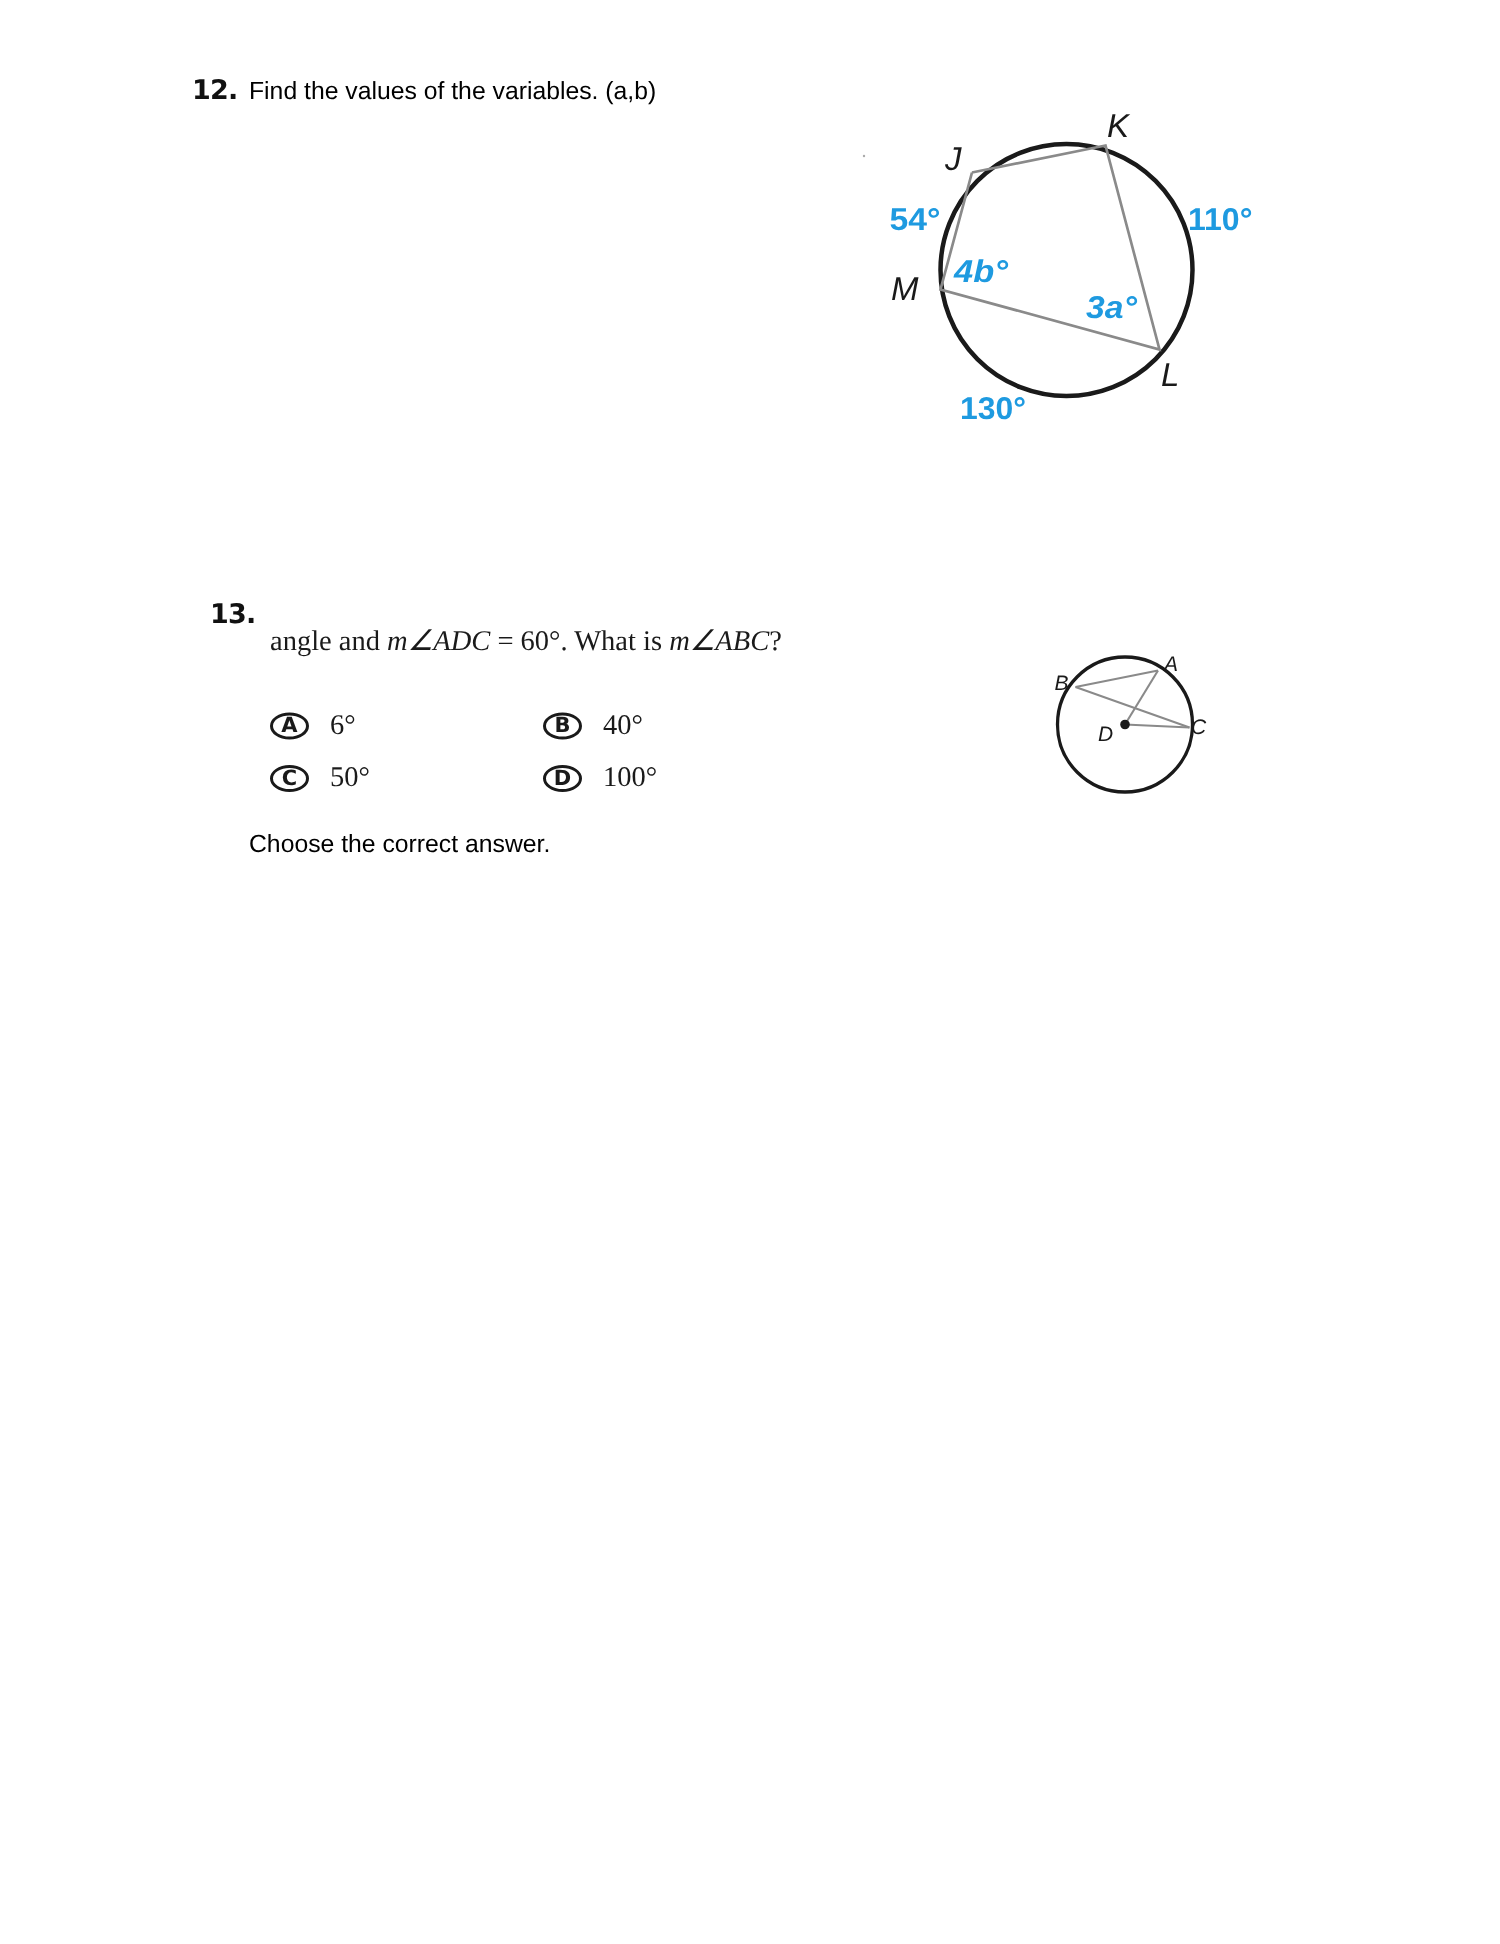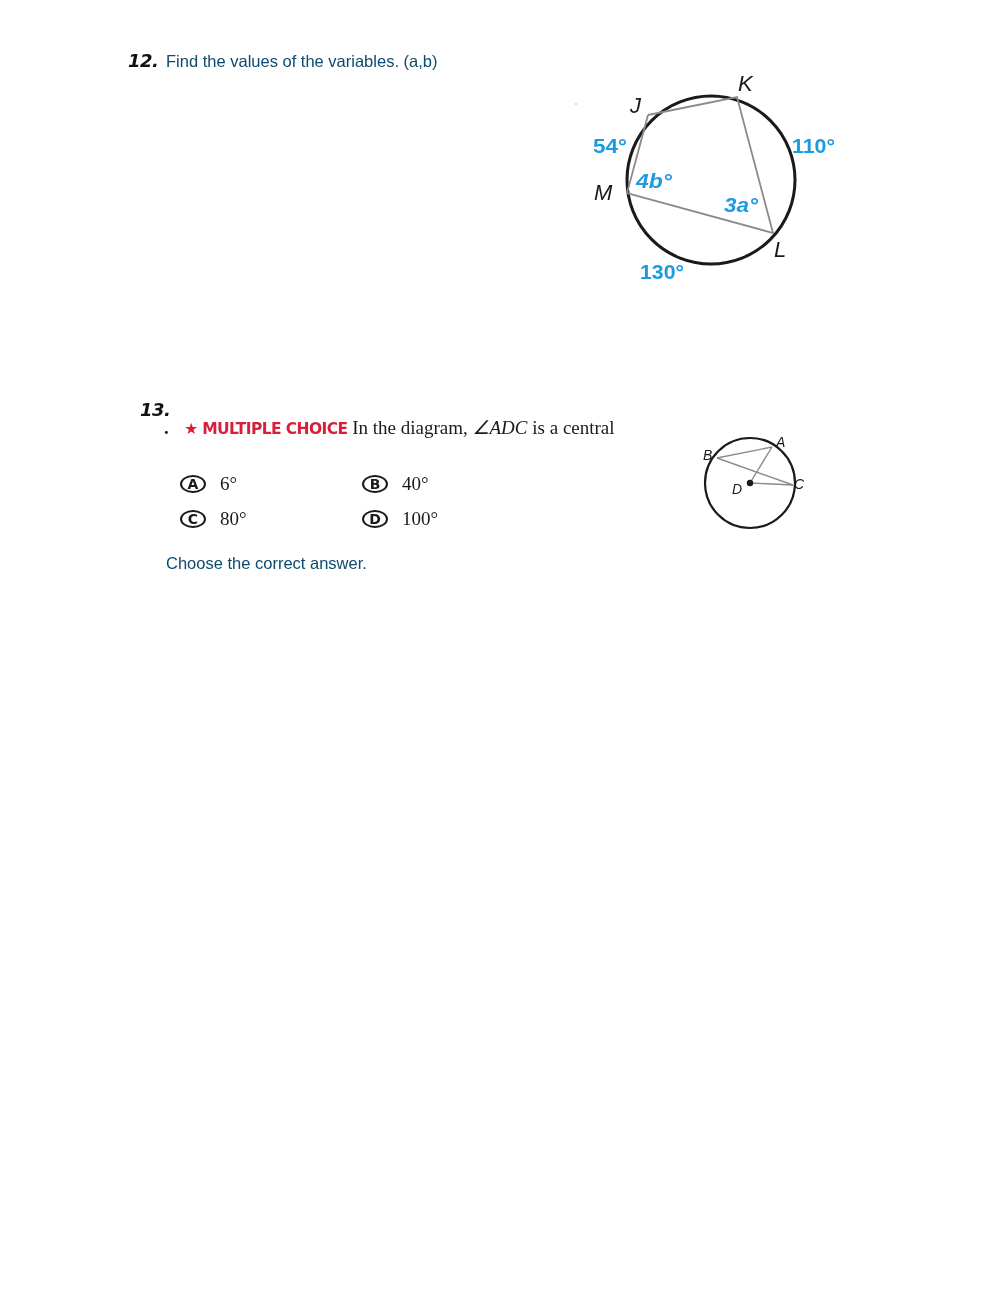--- a/index.html
+++ b/index.html
@@ -16,26 +16,25 @@
       color: #111;
     }
     .abs { position: absolute; }
 
     .qnum {
       font-family: "DejaVu Sans", sans-serif;
       font-weight: bold;
       font-size: 18px;
       letter-spacing: -0.5px;
       color: #111;
-      font-style: italic;
     }
     .prompt {
       font-family: "Liberation Sans", sans-serif;
       font-size: 16.5px;
-      color: #0c4a6e;
+      color: #000000;
     }
 
     
     .tb {
       font-family: "Liberation Serif", serif;
       font-size: 19px;
       color: #1a1a1a;
       line-height: 23px;
       white-space: nowrap;
     }
@@ -101,40 +100,36 @@
   <text x="222" y="88" font-family="Liberation Sans, sans-serif" font-weight="bold" font-size="21" fill="#1e9ae0" textLength="43" lengthAdjust="spacingAndGlyphs">110°</text>
   <text x="70" y="214" font-family="Liberation Sans, sans-serif" font-weight="bold" font-size="21" fill="#1e9ae0" textLength="44" lengthAdjust="spacingAndGlyphs">130°</text>
 
   <text x="66" y="123" font-family="Liberation Sans, sans-serif" font-weight="bold" font-style="italic" font-size="21" fill="#1e9ae0" textLength="36" lengthAdjust="spacingAndGlyphs">4b°</text>
   <text x="154" y="147" font-family="Liberation Sans, sans-serif" font-weight="bold" font-style="italic" font-size="21" fill="#1e9ae0" textLength="34" lengthAdjust="spacingAndGlyphs">3a°</text>
 </svg>
 
 <div class="abs qnum" style="left:140px; top:399px;">13.</div>
 
 <div class="abs tb" style="left:164px; top:416px;">
-  <div>
-    <span class="bullet-dot">.</span>
-    <span style="display:inline-block; width:6px;"></span>
-    <span class="mc">★</span>
-    <span class="mc">MULTIPLE CHOICE</span>
-    <span>In the diagram, </span><i>∠ADC</i><span> is a central</span>
+  <div style="padding-left:16px;">
+    <span>angle and </span><i>m∠ADC</i><span> = 60°. What is </span><i>m∠ABC</i><span>?</span>
   </div>
 </div>
 
 <div class="abs choice" style="left:180px; top:473px;">
   <span class="choice-letter">A</span>
   <span>6°</span>
 </div>
 <div class="abs choice" style="left:362px; top:473px;">
   <span class="choice-letter">B</span>
   <span>40°</span>
 </div>
 <div class="abs choice" style="left:180px; top:508px;">
   <span class="choice-letter">C</span>
-  <span>80°</span>
+  <span>50°</span>
 </div>
 <div class="abs choice" style="left:362px; top:508px;">
   <span class="choice-letter">D</span>
   <span>100°</span>
 </div>
 
 <div class="abs prompt" style="left:166px; top:554px;text-align:right;">Choose the correct answer.</div>
 
 <svg class="abs" style="left:690px; top:425px;" width="130" height="110" viewBox="0 0 130 110">
   <circle cx="60" cy="58" r="45" fill="none" stroke="#1a1a1a" stroke-width="2.2"></circle>

